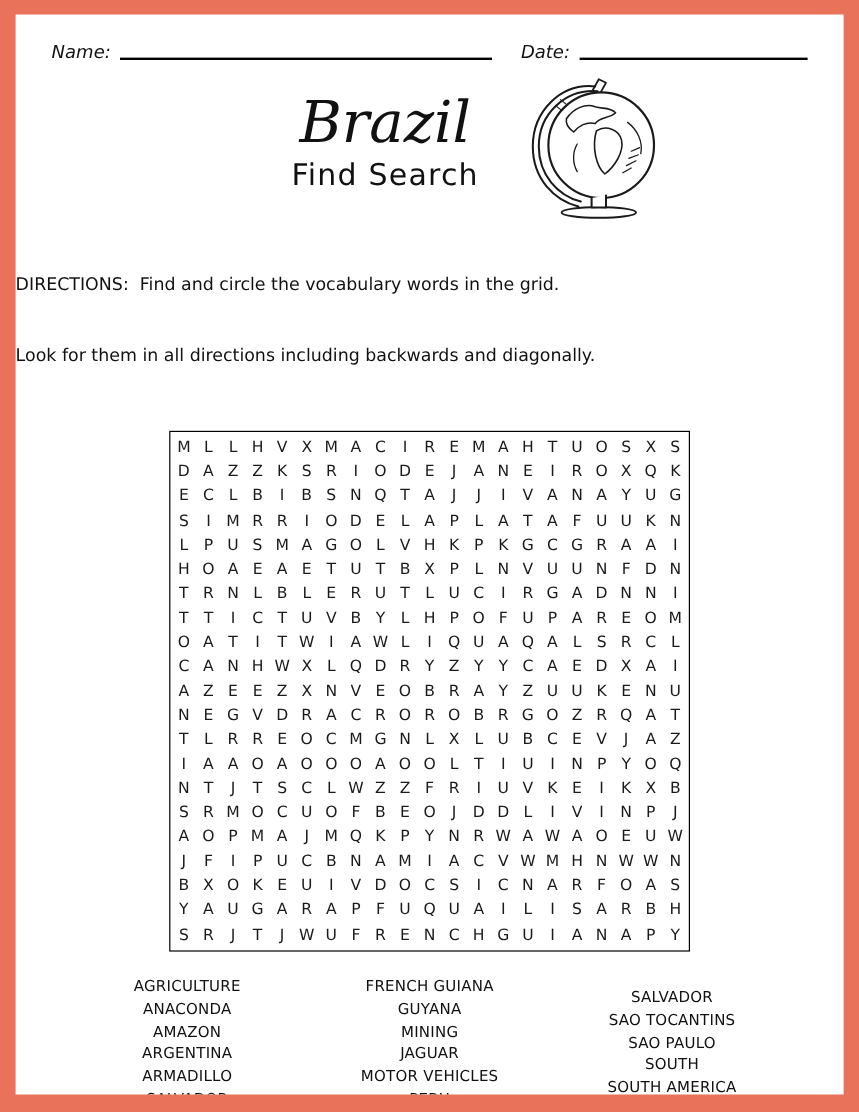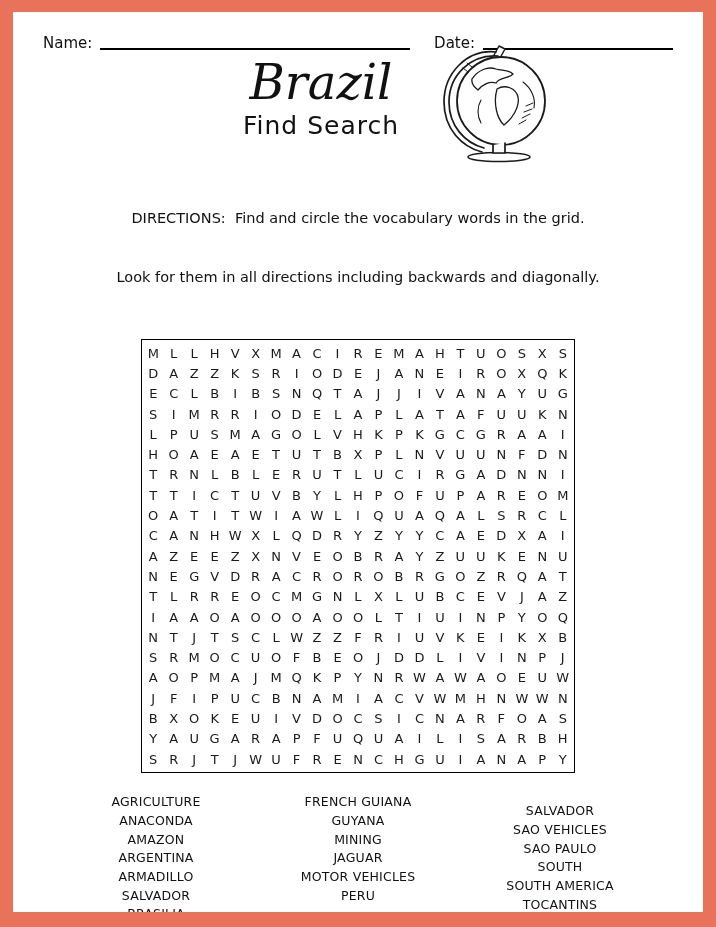--- a/index.html
+++ b/index.html
@@ -8,32 +8,32 @@
     border-style:solid; border-color:#E8735A;
     border-width:12px 13px 15px 13px;
     background:#ffffff;
     display:flex; flex-direction:column;
     font-family:"DejaVu Sans", sans-serif;
     color:#111;
     position:relative;
     overflow:hidden;
   }
   
-  .header { display:flex; align-items:flex-end; margin:22px 30px 0 30px; font-size:15px; }
+  .header { display:flex; align-items:flex-end; margin:22px 30px 0 30px; font-size:15px;font-style:italic; }
   .blank-line { border-bottom:2px solid #000; height:2px; }
   .name-line { flex:1; margin:0 24px 2px 8px; }
   .date-line { width:190px; margin:0 0 2px 8px; }
   
-  .title-row { position:relative; height:116px; margin-top:0; flex:none; }
+  .title-row { position:relative; height:116px; margin-top:20px; flex:none; }
   .titles { position:absolute; left:0; top:2px; width:616px; text-align:center; }
   .title-main { font-family:"DejaVu Serif", serif; font-style:italic; font-size:48px; line-height:56px; }
   .title-sub { font-size:25px; line-height:30px; letter-spacing:1px; margin-top:1px; }
   .globe { position:absolute; left:424px; top:-8px; }
   
-  .directions { text-align:center; font-size:14.5px; line-height:19.5px; margin-top:2px; white-space:pre-wrap; }
+  .directions { font-size:14.5px; line-height:19.5px; margin-top:2px; white-space:pre-wrap; }
   
   .grid-box {
     width:430px; margin:13px auto 0; border:1.5px solid #000;
     display:grid; grid-template-columns:repeat(21, 1fr);
     padding:3px 1px; flex:none; background:#fff;
   }
   .cell {
     height:20.3px; display:flex; align-items:center; justify-content:center;
     font-size:13px; color:#1a1a1a;
   }
@@ -540,21 +540,21 @@
     <div class="wcol" id="wcol2">
         <div class="word">FRENCH GUIANA</div>
         <div class="word">GUYANA</div>
         <div class="word">MINING</div>
         <div class="word">JAGUAR</div>
         <div class="word">MOTOR VEHICLES</div>
         <div class="word">PERU</div>
       </div>
     <div class="wcol wcol3" id="wcol3">
         <div class="word">SALVADOR</div>
-        <div class="word">SAO VEHICLES</div>
+        <div class="word">SAO TOCANTINS</div>
         <div class="word">SAO PAULO</div>
         <div class="word">SOUTH</div>
         <div class="word">SOUTH AMERICA</div>
         <div class="word">TOCANTINS</div>
         <div class="word">TOURISM</div>
       </div>
   </div>
 
 </div>
 

